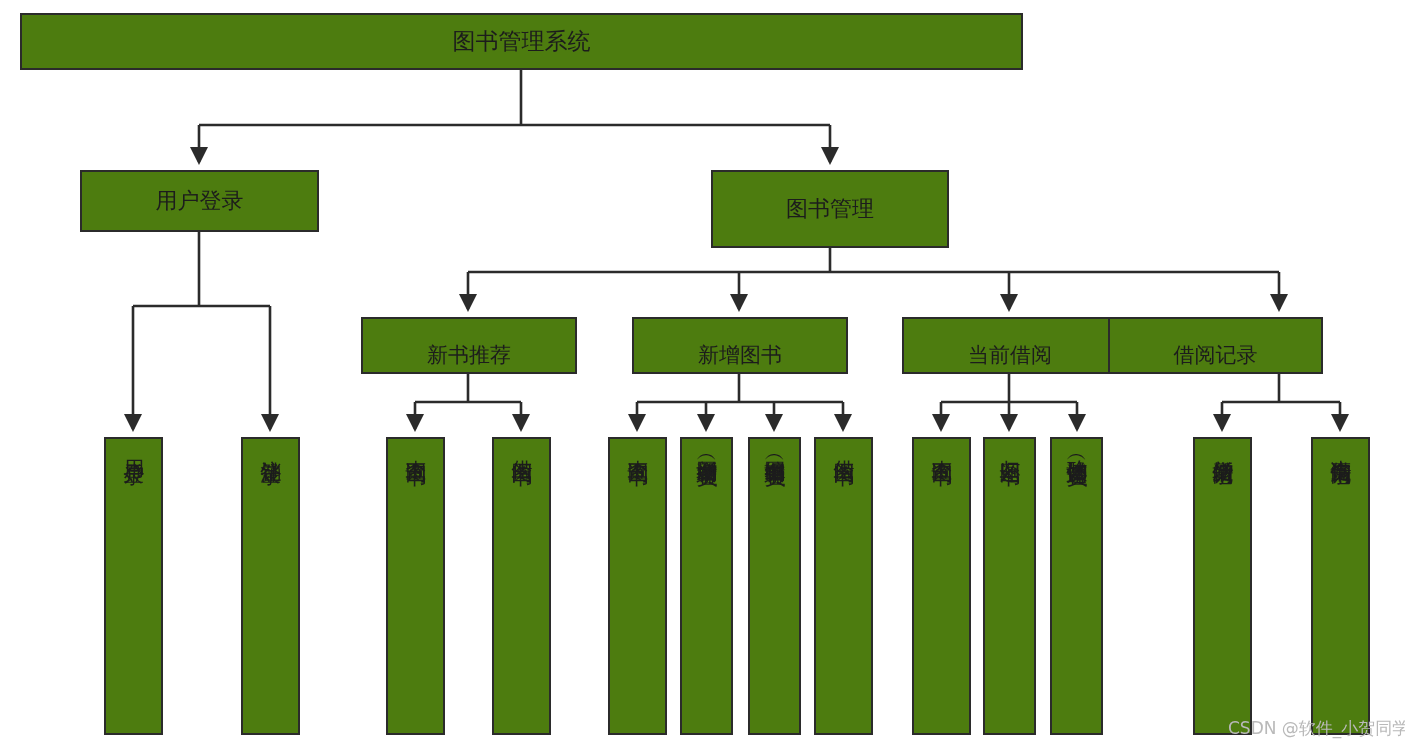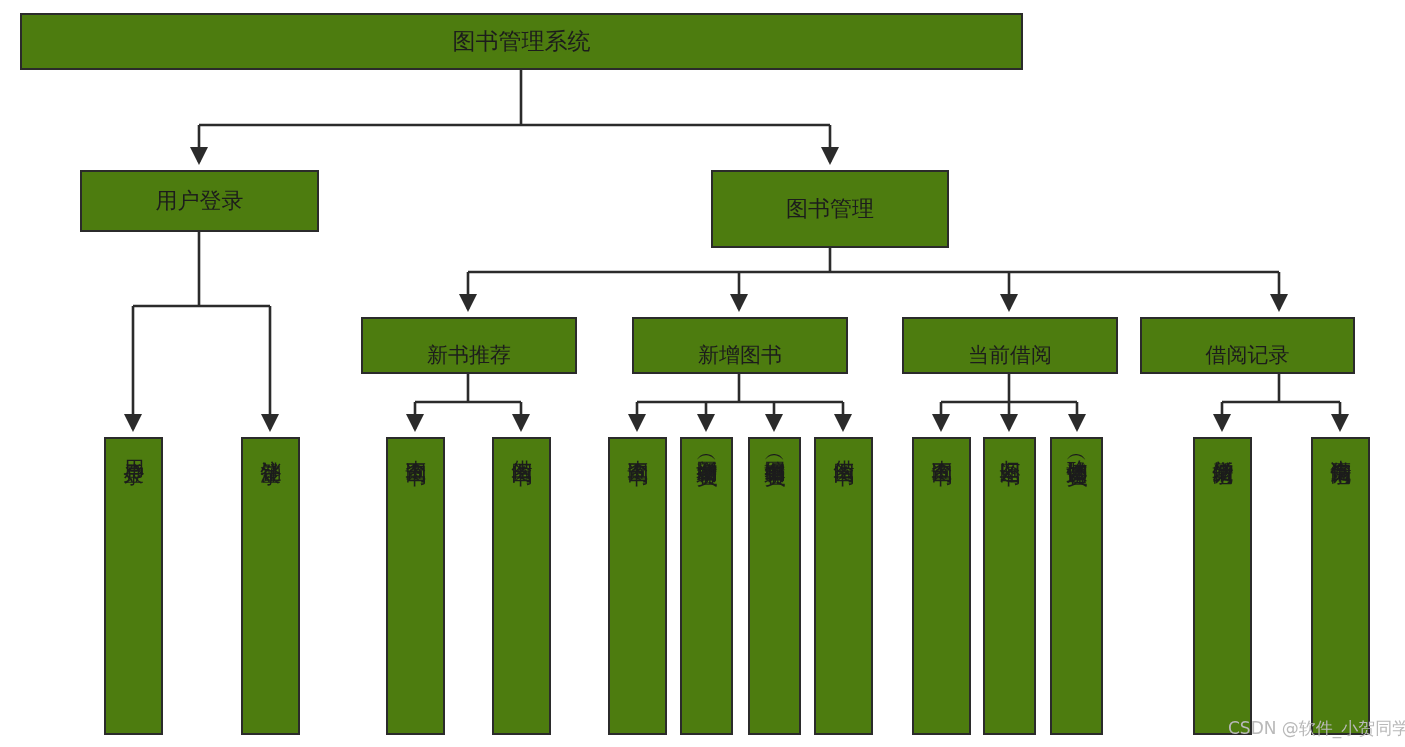--- a/index.html
+++ b/index.html
@@ -139,21 +139,21 @@
 
   <div class="node-box node-l2" style="left:361px; top:317px; width:216px; height:57px;">
     <span class="node-label">新书推荐</span>
   </div>
   <div class="node-box node-l2" style="left:632px; top:317px; width:216px; height:57px;">
     <span class="node-label">新增图书</span>
   </div>
   <div class="node-box node-l2" style="left:902px; top:317px; width:216px; height:57px;">
     <span class="node-label">当前借阅</span>
   </div>
-  <div class="node-box node-l2" style="left:1140px; top:317px; width:215px; height:57px;">
+  <div class="node-box node-l2" style="left:1108px; top:317px; width:215px; height:57px;">
     <span class="node-label">借阅记录</span>
   </div>
 
   <div class="node-box node-leaf" style="left:104px; top:437px; width:59px; height:298px;">
     <span class="node-label">用户登录</span>
   </div>
   <div class="node-box node-leaf" style="left:241px; top:437px; width:59px; height:298px;">
     <span class="node-label">注销登录</span>
   </div>
 

